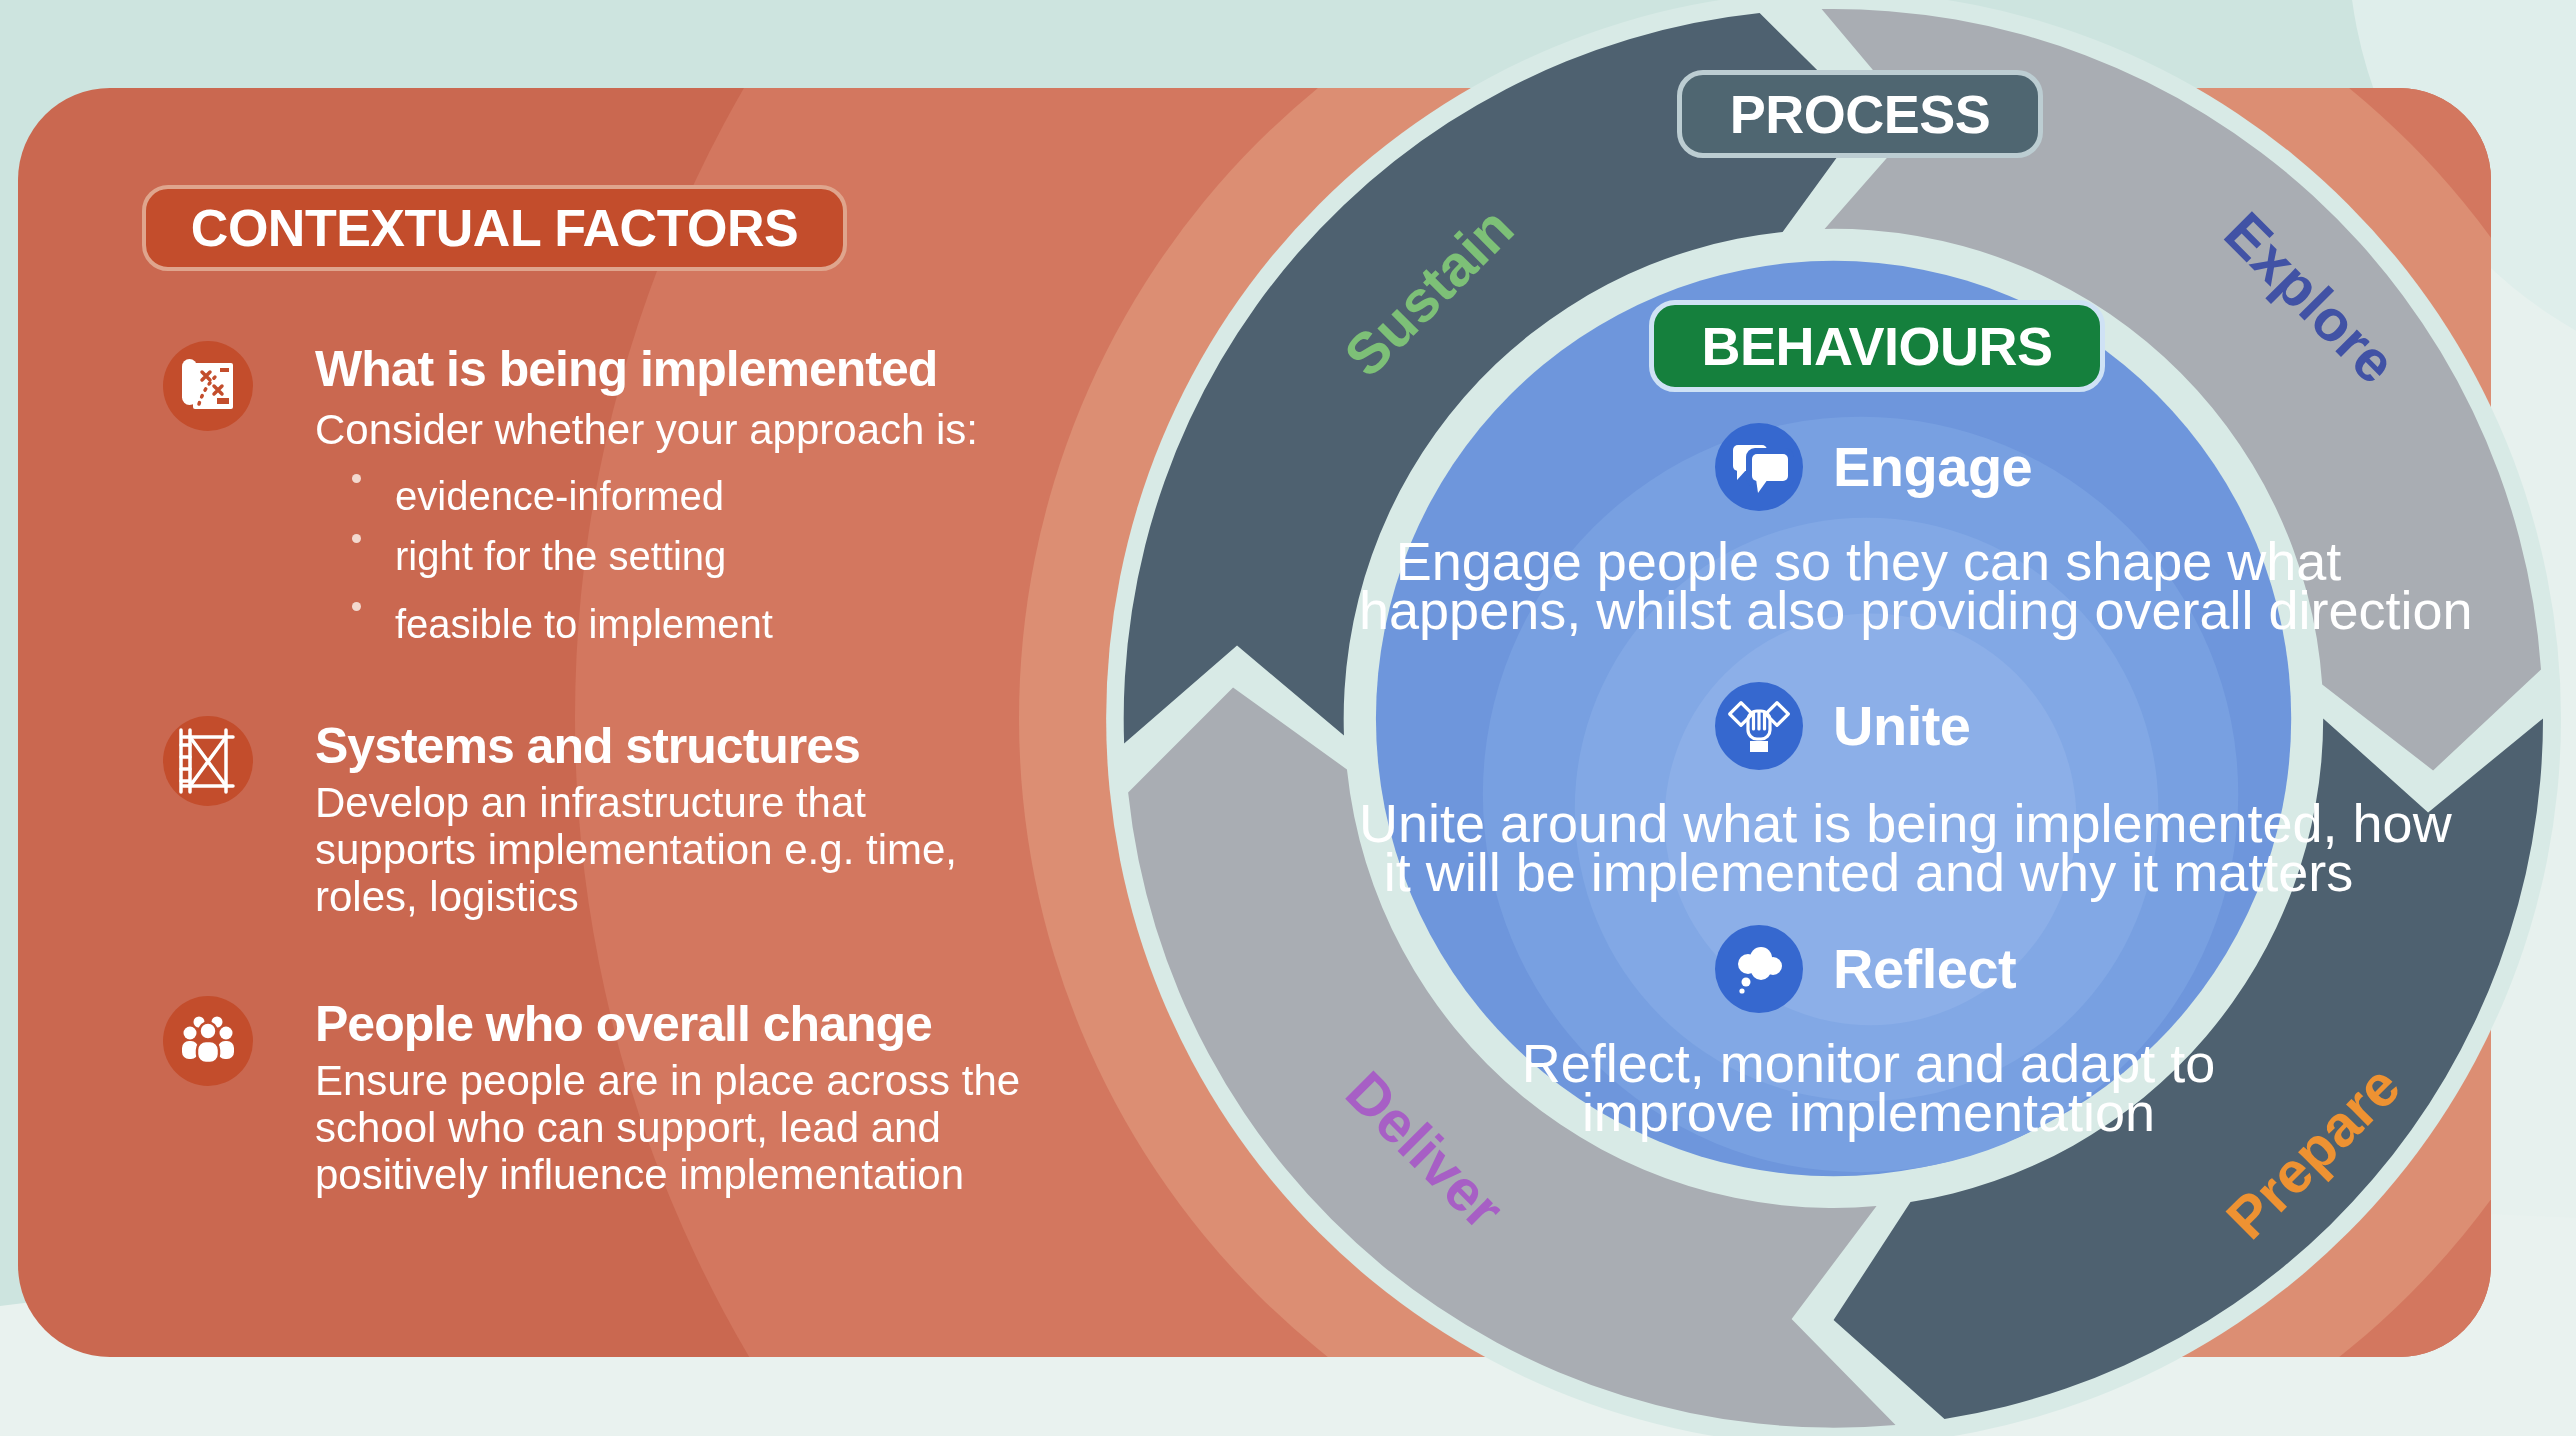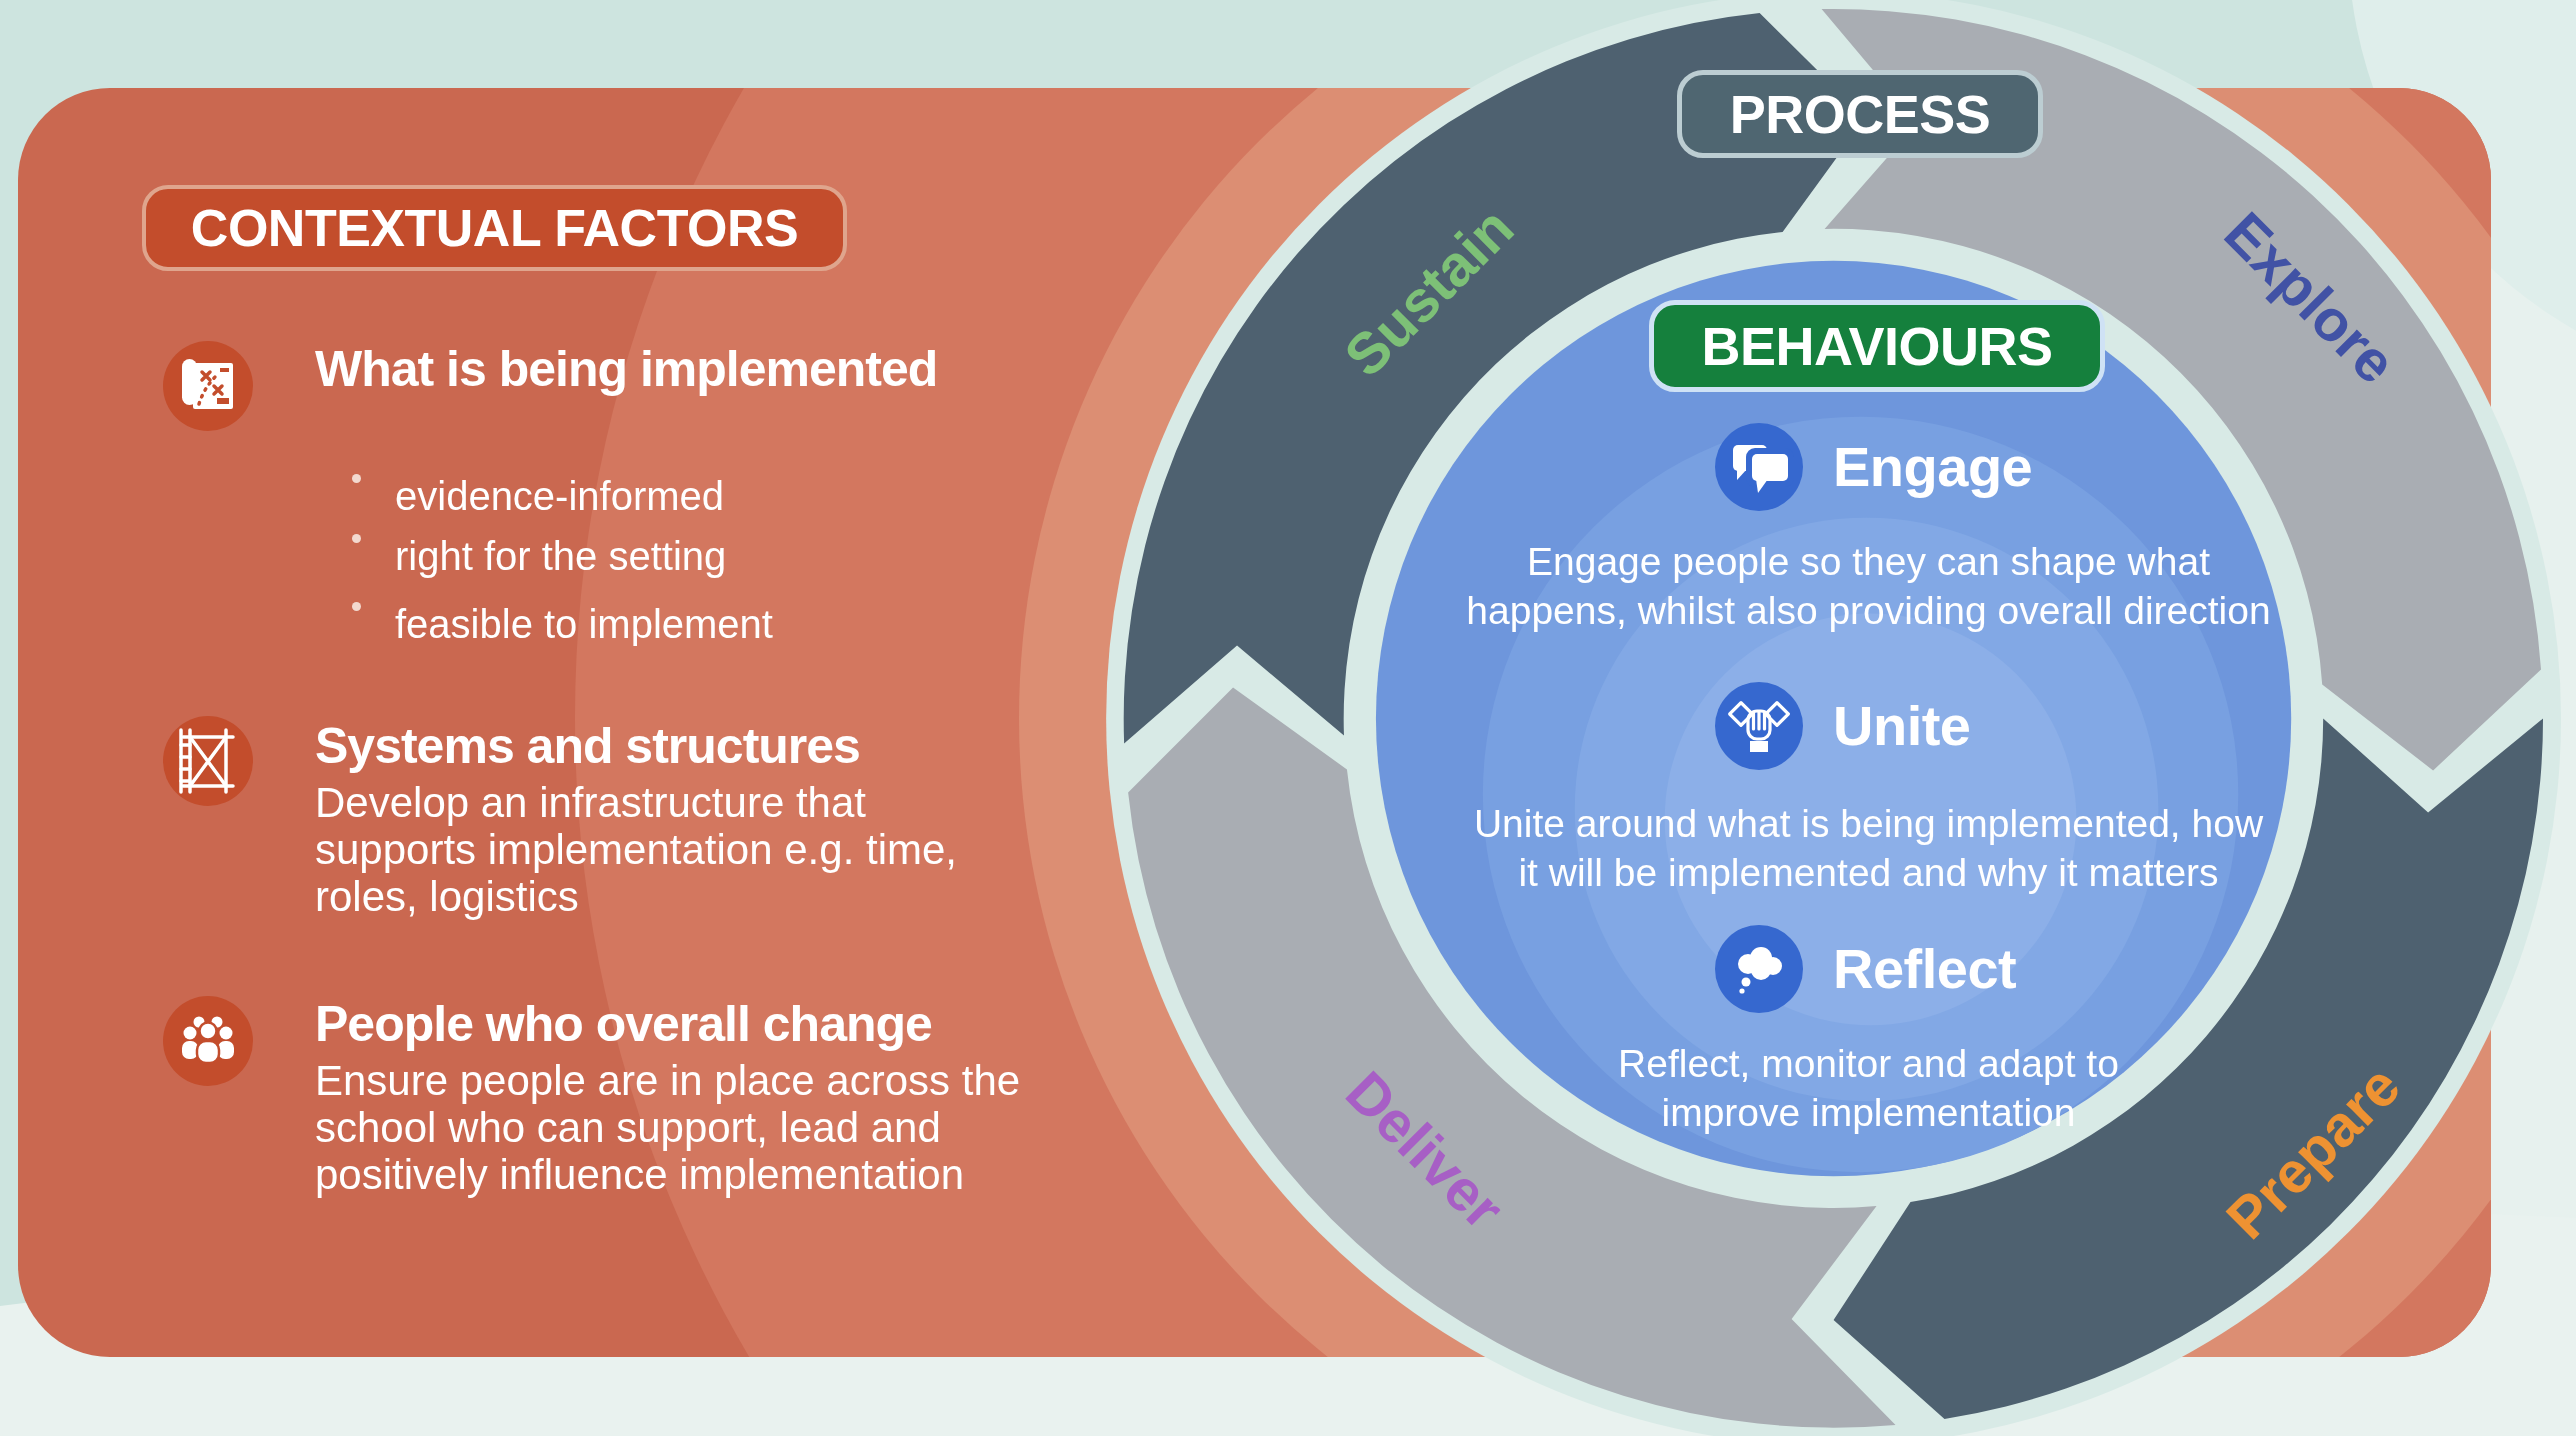--- a/index.html
+++ b/index.html
@@ -40,21 +40,21 @@
   .badge{
     position:absolute;box-sizing:border-box;border-radius:26px;
     display:flex;align-items:center;justify-content:center;
     font-weight:bold;font-size:54px;letter-spacing:-0.5px;color:#fff;
   }
   .badge.process{left:1677px;top:70px;width:366px;height:88px;background:#4f6671;border:5px solid #bccdd2;}
   .badge.behaviours{left:1649px;top:300px;width:456px;height:92px;background:#15803d;border:5px solid #cfe2f5;}
 
   .bhv-icon{position:absolute;left:1715px;width:88px;height:88px;border-radius:50%;background:#3668cf;display:flex;align-items:center;justify-content:center;}
   .bhv-label{position:absolute;left:1833px;height:88px;line-height:88px;font-size:56px;font-weight:bold;letter-spacing:-0.5px;white-space:nowrap;}
-  .bhv-desc{position:absolute;left:1359px;width:1019px;text-align:center;font-size:39px;line-height:49px;}
+  .bhv-desc{position:absolute;left:1359px;width:1019px;text-align:center;font-size:54px;line-height:49px;}
   .bhv-desc div{white-space:nowrap;}
 </style>
 </head>
 <body>
 
 <div class="stage">
 
   <div class="bg-light-right"></div>
   <div class="bg-light-corner"></div>
   <div class="bg-light-bottom"></div>
@@ -96,20 +96,21 @@
         <g stroke="#c34d2c" stroke-width="3.5" stroke-linecap="round" fill="none">
           <path d="M-6,-14 L2,-6 M2,-14 L-6,-6"></path>
           <path d="M6,0 L14,8 M14,0 L6,8"></path>
           <path d="M-9,18 Q-4,2 8,-10" stroke-dasharray="1.5 6"></path>
         </g>
         <rect x="12" y="-18" width="9" height="4" fill="#c34d2c"></rect>
         <rect x="9" y="12" width="12" height="6" fill="#c34d2c"></rect>
       </svg>
     </div>
     <div class="sec-title" style="top:340px;">What is being implemented</div>
+    <div class="sec-intro" style="top:406px;">Consider whether your approach is:</div>
     <div class="bullet" style="top:474px;">
       <span class="dot"></span>
       <span>evidence-informed</span>
     </div>
     <div class="bullet" style="top:534px;">
       <span class="dot"></span>
       <span>right for the setting</span>
     </div>
     <div class="bullet" style="top:602px;">
       <span class="dot"></span>

